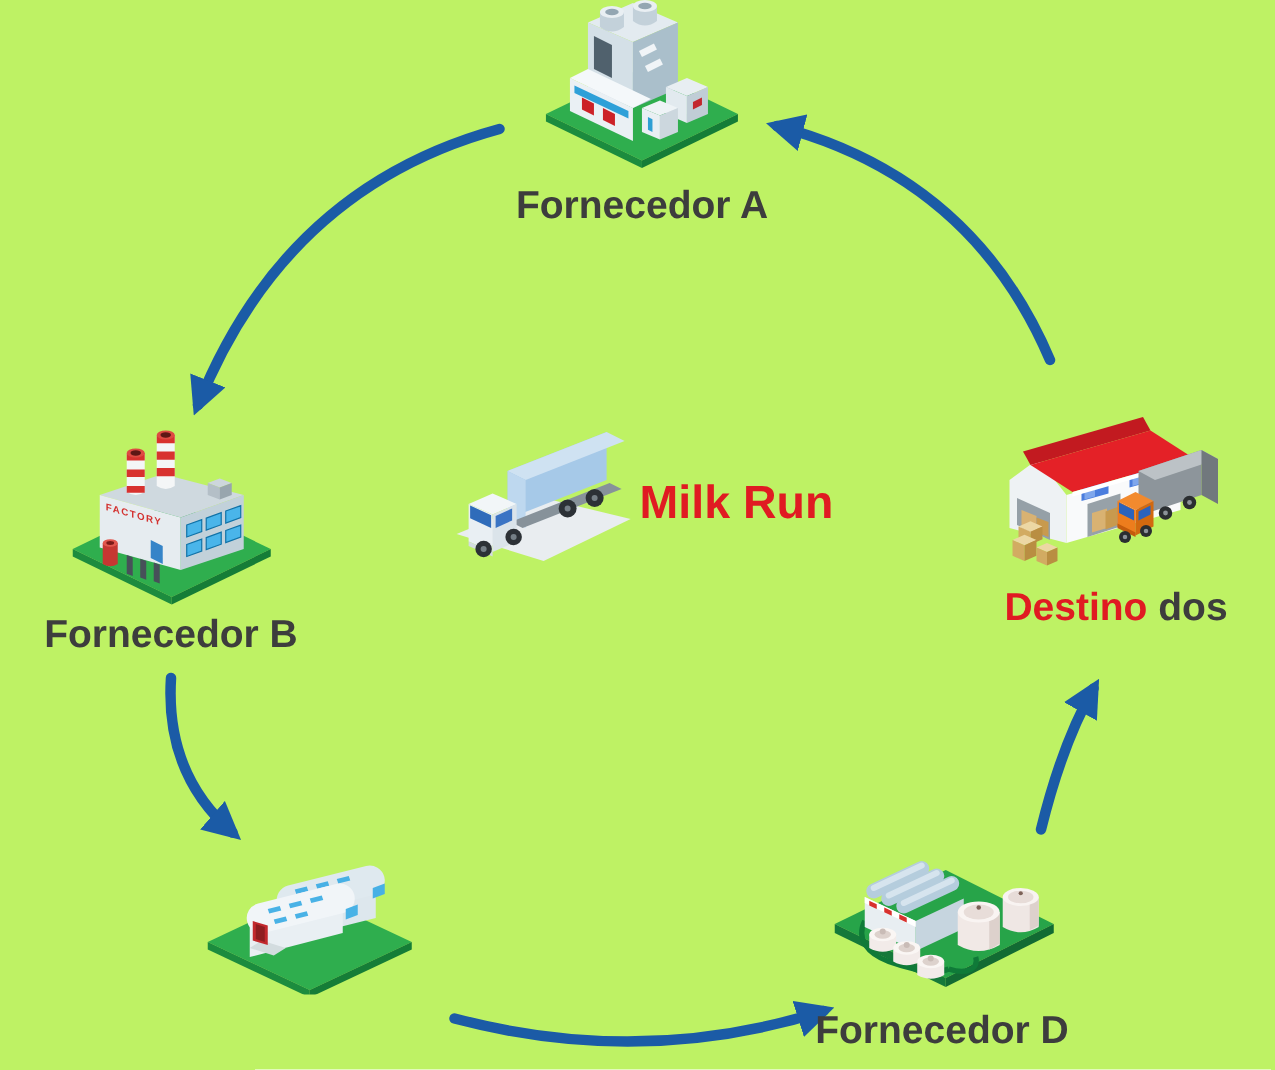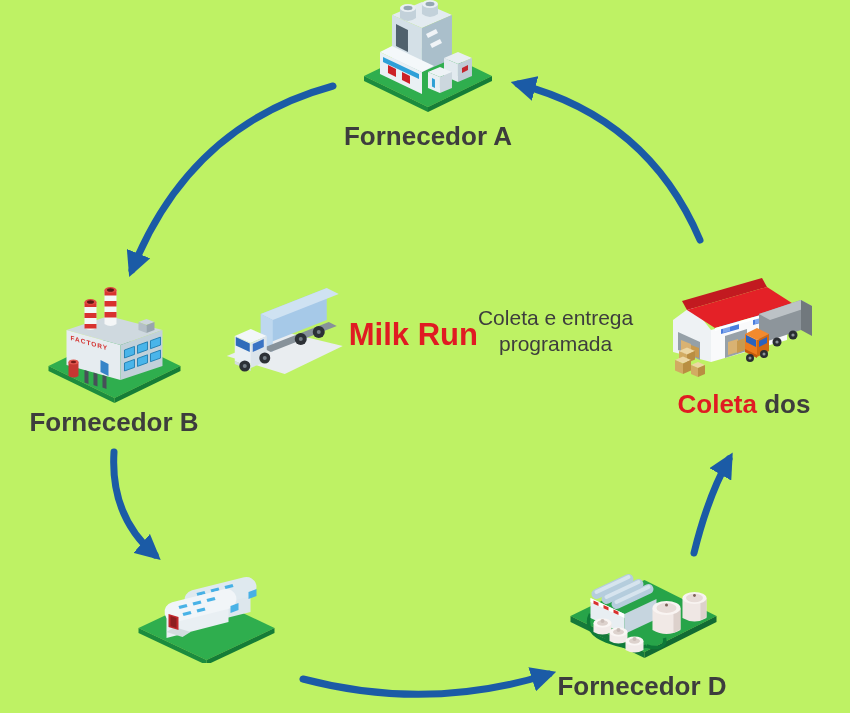--- a/index.html
+++ b/index.html
@@ -136,21 +136,21 @@
         <polygon points="50,47 58,45 59,48 51,50"></polygon>
         <polygon points="64,43.5 72,41.5 73,44.5 65,46.5"></polygon>
         <polygon points="98,40 106,37 106,44 98,47"></polygon>
       </g>
       <polygon points="34,66 50,71 58,66 42,61" fill="#d3dcdf"></polygon>
       <polygon points="36,48 46,51 46,64 36,61" fill="#c2282d"></polygon>
       <polygon points="38,50 44,52 44,62 38,60" fill="#8e1d20"></polygon>
     </svg>
   </figure>
 
-  <figure class="node" style="left:642px;top:558px">
+  <figure class="node" style="left:628px;top:558px">
     <svg class="icon" style="margin-bottom:2px" width="160" height="112" viewBox="0 0 160 112">
       <polygon points="8,58 82,22 154,58 82,94" fill="#27a449"></polygon>
       <polygon points="8,58 8,64 82,100 82,94" fill="#15793a"></polygon>
       <polygon points="154,58 154,64 82,100 82,94" fill="#126b33"></polygon>
       <path d="M28,56 C22,68 30,78 44,83 C58,88 74,92 84,88" stroke="#0f7a38" stroke-width="3.5" fill="none"></path>
       <path d="M84,88 C96,92 104,88 102,80" stroke="#0f7a38" stroke-width="3.5" fill="none"></path>
       <polygon points="28,40 62,56 62,76 28,60" fill="#e8eef2"></polygon>
       <polygon points="62,56 94,41 94,61 62,76" fill="#c6d5df"></polygon>
       <polygon points="28,40 62,56 62,60 28,44" fill="#ffffff"></polygon>
       <g fill="#d8312e">
@@ -238,21 +238,21 @@
         <polygon points="30,87 22,90.5 22,99 30,95.5" fill="#b98e42"></polygon>
         <polygon points="10,96 18,92.5 26,96 18,99.5" fill="#ecd7a4"></polygon>
         <polygon points="10,96 18,99.5 18,110 10,106.5" fill="#d2ab62"></polygon>
         <polygon points="26,96 18,99.5 18,110 26,106.5" fill="#b98e42"></polygon>
         <polygon points="26,101 33,98 40,101 33,104" fill="#ecd7a4"></polygon>
         <polygon points="26,101 33,104 33,113 26,110" fill="#d2ab62"></polygon>
         <polygon points="40,101 33,104 33,113 40,110" fill="#b98e42"></polygon>
       </g>
     </svg>
     <figcaption class="node-label">
-      <div><span class="accent">Coleta</span> <span>dos</span></div>
+      <div><span class="accent">Destino</span> <span>dos</span></div>
     </figcaption>
   </figure>
 
   <div class="center-node" style="left:427px;top:284px">
     <svg class="icon" width="128" height="90" viewBox="0 0 128 90">
       <polygon points="6,72 64,48 122,62 64,90" fill="#e9edf0"></polygon>
       <polygon points="40,62 106,36 106,4 40,30" fill="#a6c9e8"></polygon>
       <polygon points="40,30 106,4 118,10 52,36" fill="#cfe2f2"></polygon>
       <polygon points="40,62 52,68 52,36 40,30" fill="#bed8ef"></polygon>
       <polygon points="42,64 108,38 116,42 50,68" fill="#87929a"></polygon>
@@ -265,19 +265,15 @@
       <polygon points="15,53 29,59.5 29,68 15,61.5" fill="#2f6cba"></polygon>
       <polygon points="46,52 30,59 30,84 46,77" fill="#dbe4ea"></polygon>
       <polygon points="32,60 43,55 43,63 32,68" fill="#3a74c4"></polygon>
       <polygon points="14,77 30,84 30,87 14,80" fill="#d4dce1"></polygon>
       <circle cx="24" cy="82" r="5.5" fill="#2c3136"></circle>
         <circle cx="24" cy="82" r="2" fill="#757f86"></circle>
       <circle cx="44" cy="74" r="5.5" fill="#2c3136"></circle>
         <circle cx="44" cy="74" r="2" fill="#757f86"></circle>
     </svg>
     <div class="milk-title">Milk Run</div>
-    <div class="milk-sub">
-      <div>Coleta e entrega</div>
-      <div>programada</div>
-    </div>
   </div>
 
 </div>
 
 </body></html>

